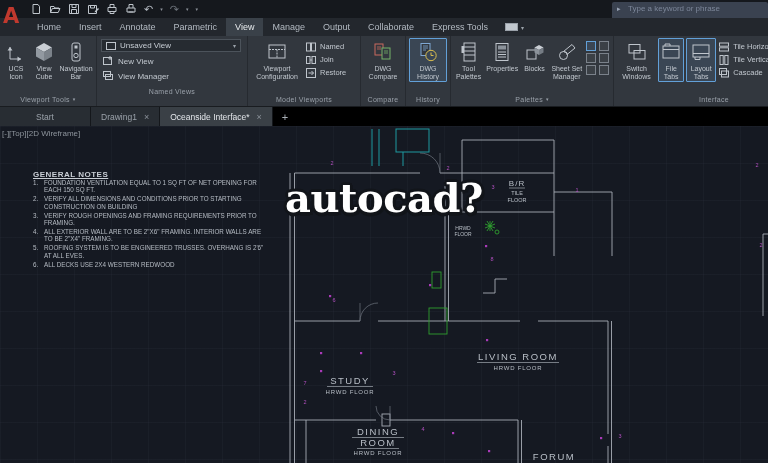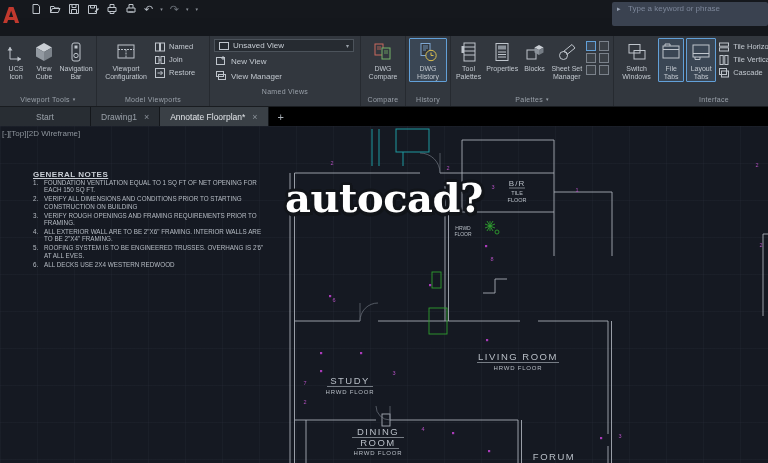--- a/index.html
+++ b/index.html
@@ -110,20 +110,35 @@
       <span class="redo">↷</span>
       <span class="qcaret">▾</span>
       <span class="qcaret">▾</span>
     </div>
     <div class="search">
       <span class="arr">▸</span>
       <span>Type a keyword or phrase</span>
     </div>
   </div>
 
+  <div class="menurow">
+    <span class="menu-tab">Home</span>
+    <span class="menu-tab">Insert</span>
+    <span class="menu-tab">Annotate</span>
+    <span class="menu-tab">Parametric</span>
+    <span class="menu-tab active">View</span>
+    <span class="menu-tab">Manage</span>
+    <span class="menu-tab">Output</span>
+    <span class="menu-tab">Collaborate</span>
+    <span class="menu-tab">Express Tools</span>
+    <span class="ribbon-opts">
+      <span class="ropt-box"></span>
+      <span class="ropt-caret">▾</span>
+    </span>
+  </div>
 
   <div class="ribbon">
 
     <div class="panel" style="width:96px">
       <div class="pbody">
         <div class="bigbtn" style="width:29px">
           <span class="bicon">
               <svg width="22" height="22">
                 <path class="stroke" d="M5,18 V6 M5,18 H16"></path>
                 <path d="M5,6 l-2.5,3.5 h5 z" fill="#bfc5cc"></path>
@@ -149,20 +164,55 @@
                 <rect x="9.5" y="4.5" width="3" height="3" fill="#bfc5cc"></rect>
                 <circle cx="11" cy="14.5" r="2.2" class="stroke"></circle>
               </svg>
             </span>
           <span class="blabel">Navigation Bar</span>
         </div>
       </div>
       <div class="plabel">
         <span>Viewport Tools</span>
         <span class="caret">▾</span>
+      </div>
+    </div>
+
+    <div class="panel" style="width:150px">
+      <div class="nv">
+        <div class="combo">
+          <span class="sicon" style="width:10px;height:8px">
+              <svg width="10" height="8">
+                <rect x="0.5" y="0.5" width="9" height="7" class="stroke"></rect>
+              </svg>
+            </span>
+          <span>Unsaved View</span>
+          <span class="ccaret">▾</span>
+        </div>
+        <div class="nvrow">
+          <span class="sicon">
+              <svg width="12" height="12">
+                <rect x="1.5" y="2.5" width="8" height="7" class="stroke"></rect>
+                <path class="stroke" d="M8,1 v4 M6,3 h4" stroke="#d9bd4e"></path>
+              </svg>
+            </span>
+          <span>New View</span>
+        </div>
+        <div class="nvrow">
+          <span class="sicon">
+              <svg width="12" height="12">
+                <rect x="1.5" y="1.5" width="7" height="5" class="stroke"></rect>
+                <rect x="3.5" y="4.5" width="7" height="5" class="stroke" fill="#32373e"></rect>
+              </svg>
+            </span>
+          <span>View Manager</span>
+        </div>
+      </div>
+      <div class="plabel">
+        <span>Named Views</span>
       </div>
     </div>
 
     <div class="panel" style="width:112px">
       <div class="pbody">
         <div class="bigbtn" style="width:50px">
           <span class="bicon">
               <svg width="22" height="22">
                 <rect x="3" y="4" width="16" height="13" class="stroke"></rect>
                 <path class="stroke" d="M3,8.5 H19 M11,8.5 V17" stroke-dasharray="2,1"></path>
@@ -199,55 +249,20 @@
               </span>
             <span>Restore</span>
           </div>
         </div>
       </div>
       <div class="plabel">
         <span>Model Viewports</span>
       </div>
     </div>
 
-    <div class="panel" style="width:150px">
-      <div class="nv">
-        <div class="combo">
-          <span class="sicon" style="width:10px;height:8px">
-              <svg width="10" height="8">
-                <rect x="0.5" y="0.5" width="9" height="7" class="stroke"></rect>
-              </svg>
-            </span>
-          <span>Unsaved View</span>
-          <span class="ccaret">▾</span>
-        </div>
-        <div class="nvrow">
-          <span class="sicon">
-              <svg width="12" height="12">
-                <rect x="1.5" y="2.5" width="8" height="7" class="stroke"></rect>
-                <path class="stroke" d="M8,1 v4 M6,3 h4" stroke="#d9bd4e"></path>
-              </svg>
-            </span>
-          <span>New View</span>
-        </div>
-        <div class="nvrow">
-          <span class="sicon">
-              <svg width="12" height="12">
-                <rect x="1.5" y="1.5" width="7" height="5" class="stroke"></rect>
-                <rect x="3.5" y="4.5" width="7" height="5" class="stroke" fill="#32373e"></rect>
-              </svg>
-            </span>
-          <span>View Manager</span>
-        </div>
-      </div>
-      <div class="plabel">
-        <span>Named Views</span>
-      </div>
-    </div>
-
     <div class="panel" style="width:44px">
       <div class="pbody" style="justify-content:center">
         <div class="bigbtn" style="width:36px">
           <span class="bicon">
               <svg width="22" height="22">
                 <rect x="3" y="3" width="8" height="11" fill="#32373e" stroke="#c96a5e"></rect>
                 <rect x="10" y="7" width="8" height="11" fill="#32373e" stroke="#74b368"></rect>
                 <path d="M5,6 h4 M5,8 h4" stroke="#c96a5e" fill="none" stroke-width="0.8"></path>
                 <path d="M12,10 h4 M12,12 h4" stroke="#74b368" fill="none" stroke-width="0.8"></path>
               </svg>
@@ -404,21 +419,21 @@
 
   <div class="filetabs">
     <div class="ftab start">
       <span>Start</span>
     </div>
     <div class="ftab">
       <span>Drawing1</span>
       <span class="fclose">×</span>
     </div>
     <div class="ftab active">
-      <span>Annotate Floorplan*</span>
+      <span>Oceanside Interface*</span>
       <span class="fclose">×</span>
     </div>
     <div class="fplus">
       <span>+</span>
     </div>
   </div>
 
   <div class="canvas">
     <div class="vpc">[-][Top][2D Wireframe]</div>
 

